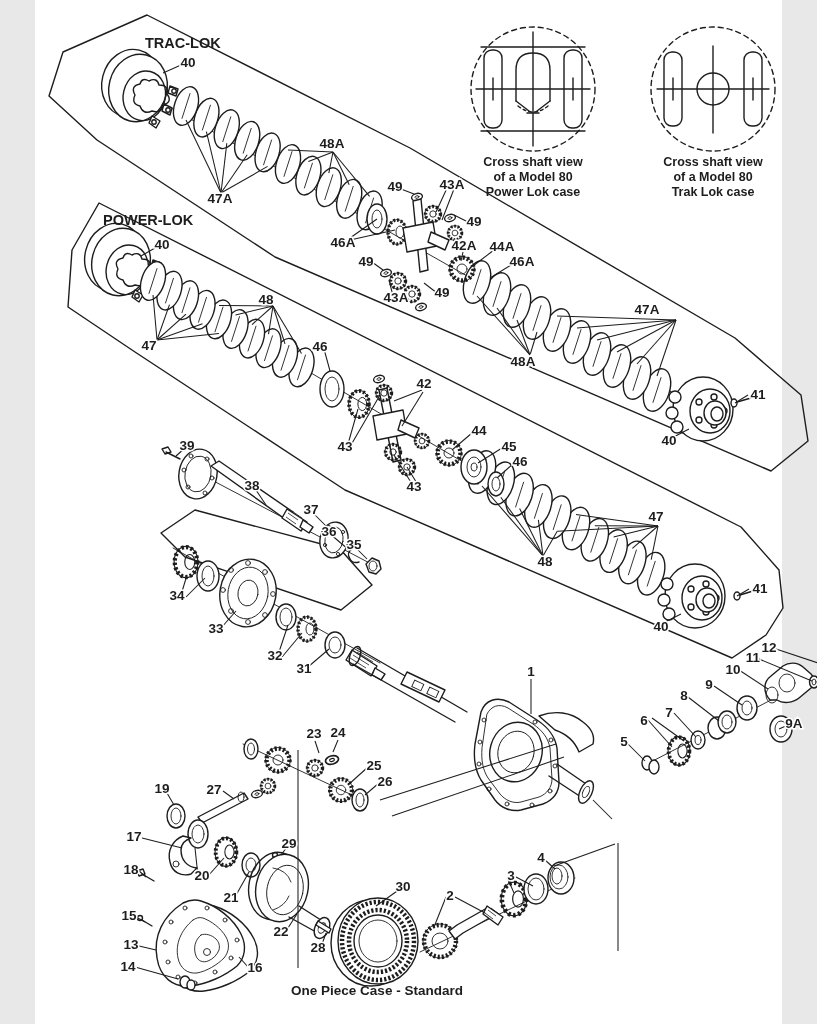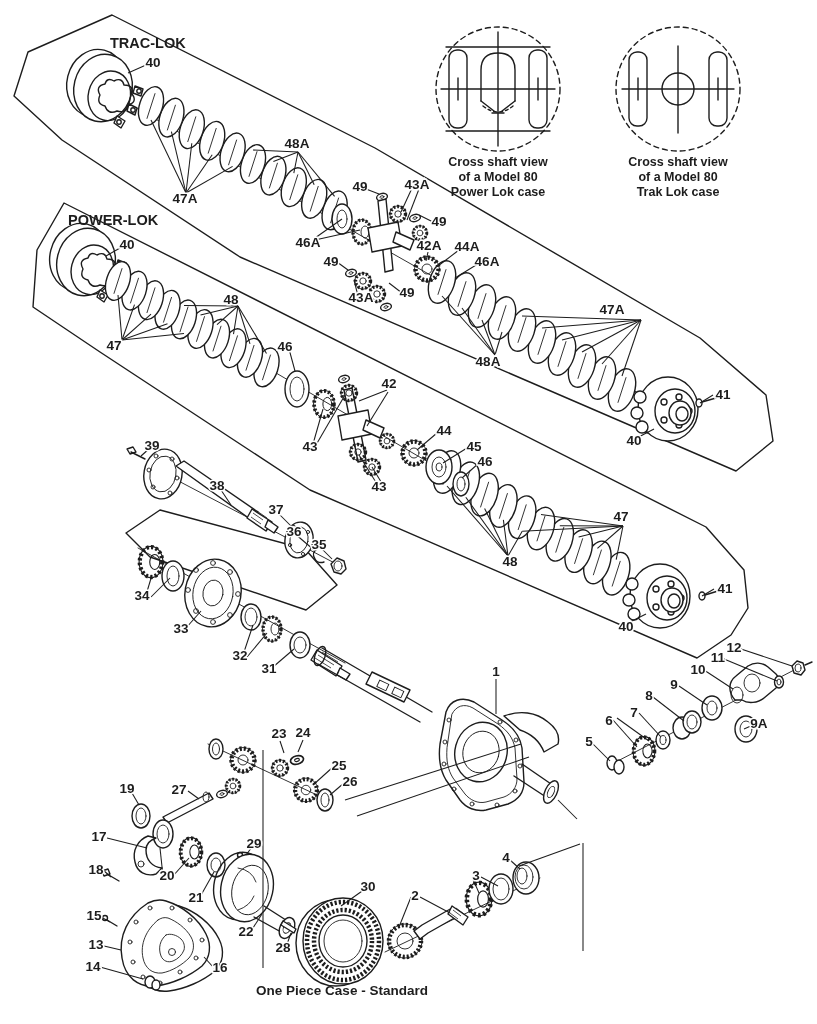--- a/index.html
+++ b/index.html
@@ -1,16 +1,16 @@
 <!DOCTYPE html>
 <html><head>
 <meta charset="utf-8">
 <style>
   html,body{margin:0;padding:0;background:#e8e8e8;}
-  #stage{position:relative;width:817px;height:1024px;margin:0 auto;background:#fff;
+  #stage{position:relative;width:747px;height:1024px;margin:0 auto;background:#fff;
          font-family:"Liberation Sans", sans-serif;}
   svg{display:block}
   .ln{fill:none;stroke:#1d1d1d;stroke-width:1.4;stroke-linecap:round;stroke-linejoin:round}
   .thin{fill:none;stroke:#1d1d1d;stroke-width:.9;stroke-linecap:round}
   .fillw{fill:#fff;stroke:#1d1d1d;stroke-width:1.4;stroke-linejoin:round}
   .teeth{fill:none;stroke:#1d1d1d;stroke-width:4.5;stroke-dasharray:2.2 2}
   .teeth2{fill:none;stroke:#1d1d1d;stroke-width:3.4;stroke-dasharray:2 1.8}
   .dash{stroke-dasharray:5 4}
   .dash2{stroke-dasharray:3 3}
   .leader{fill:none;stroke:#1d1d1d;stroke-width:1.05}

